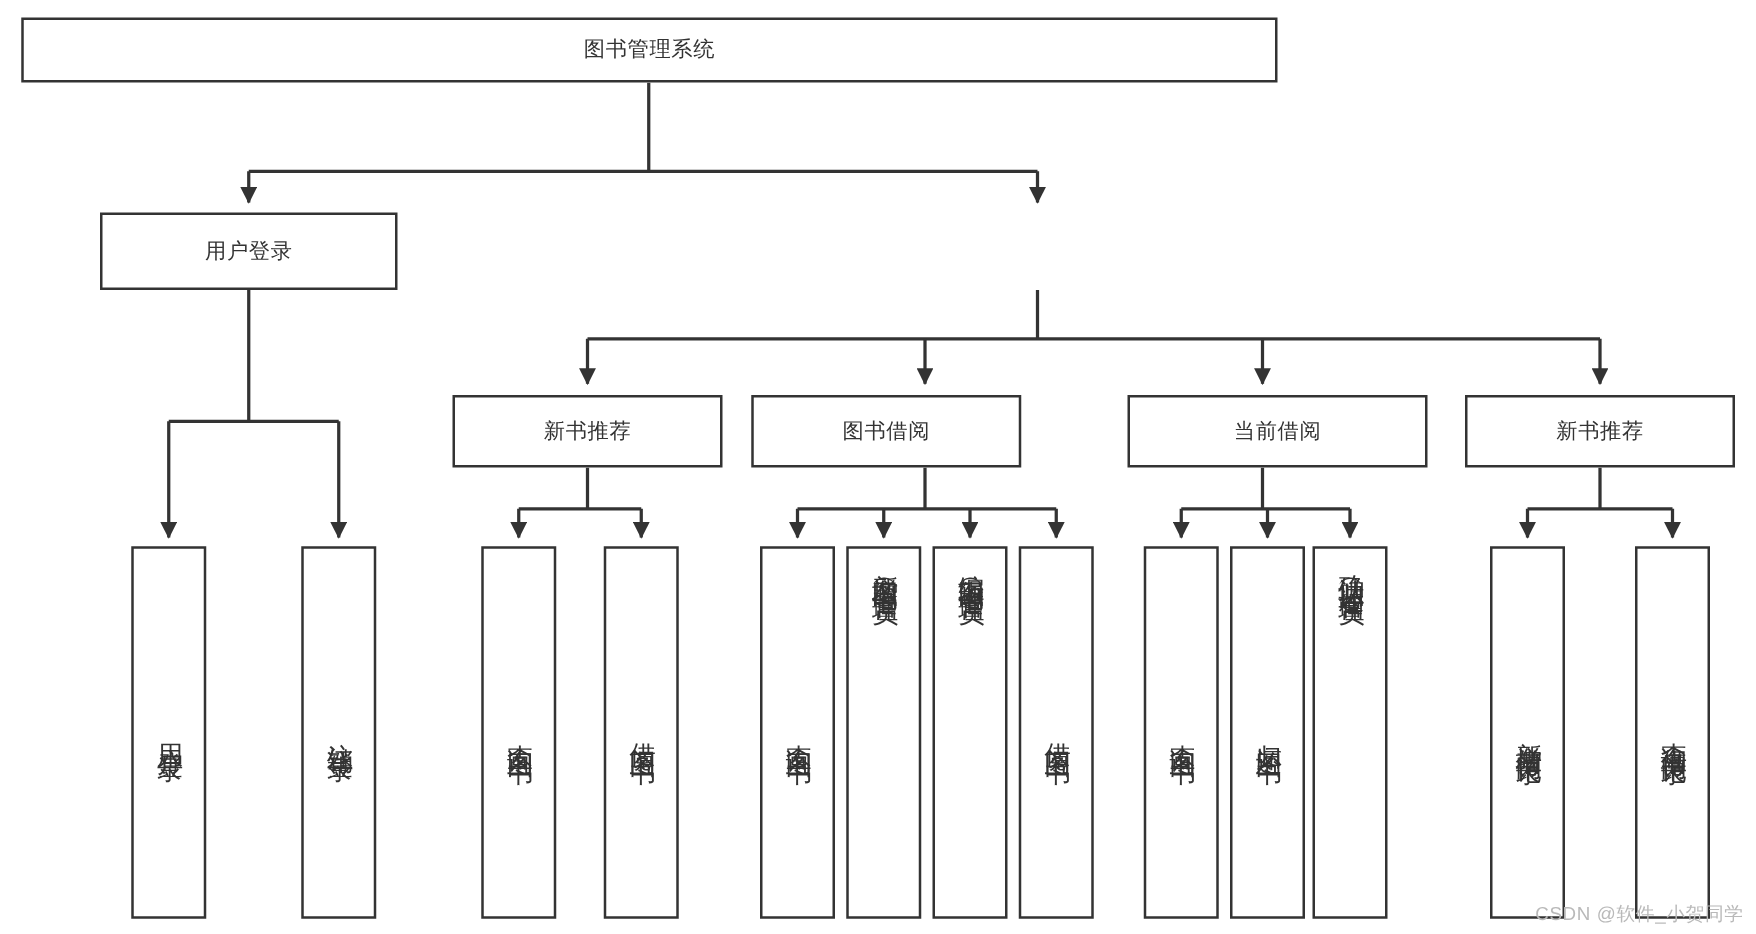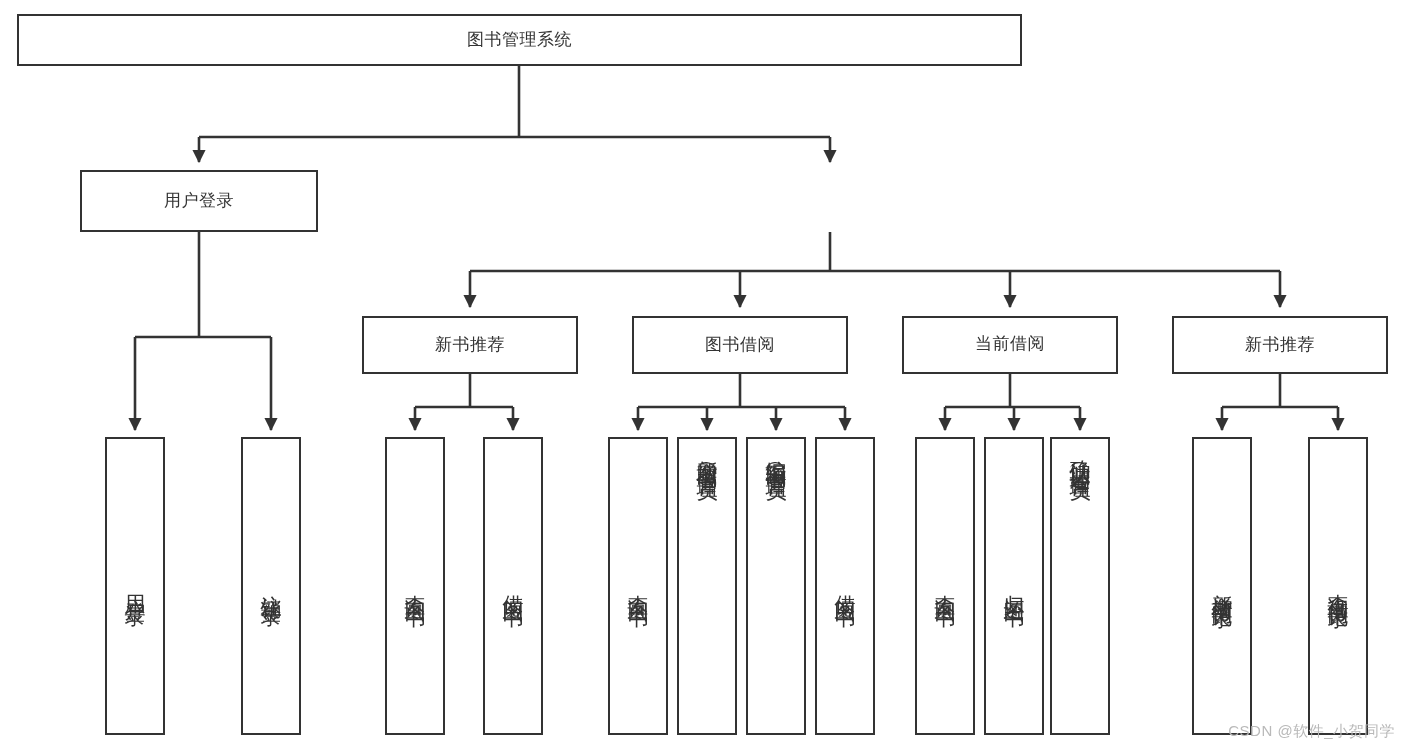--- a/index.html
+++ b/index.html
@@ -121,24 +121,24 @@
     <span class="node-label">图书管理系统</span>
   </div>
 
   <div class="node-box" style="left:80px;top:170px;width:238px;height:62px;">
     <span class="node-label">用户登录</span>
   </div>
 
   <div class="node-box" style="left:362px;top:316px;width:216px;height:58px;">
     <span class="node-label">新书推荐</span>
   </div>
-  <div class="node-box" style="left:632px;top:316px;width:216px;height:58px;">
+  <div class="node-box" style="left:601px;top:316px;width:216px;height:58px;">
     <span class="node-label">图书借阅</span>
   </div>
-  <div class="node-box" style="left:902px;top:316px;width:216px;height:58px;font-family:Liberation Mono, monospace;">
+  <div class="node-box" style="left:902px;top:316px;width:240px;height:58px;">
     <span class="node-label">当前借阅</span>
   </div>
   <div class="node-box" style="left:1172px;top:316px;width:216px;height:58px;">
     <span class="node-label">新书推荐</span>
   </div>
 
   <div class="node-box vertical" style="left:105px;top:437px;width:60px;height:298px;">
     <span class="node-label">用户登录</span>
   </div>
   <div class="node-box vertical" style="left:241px;top:437px;width:60px;height:298px;">

